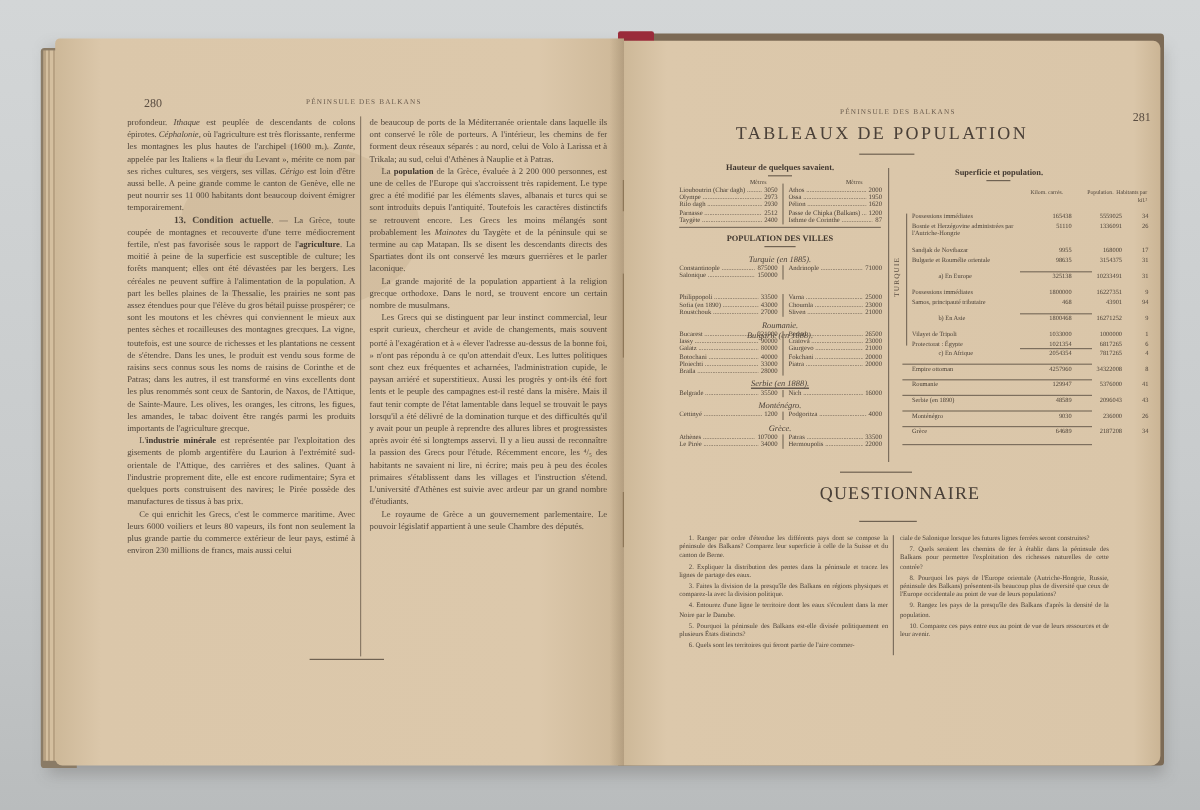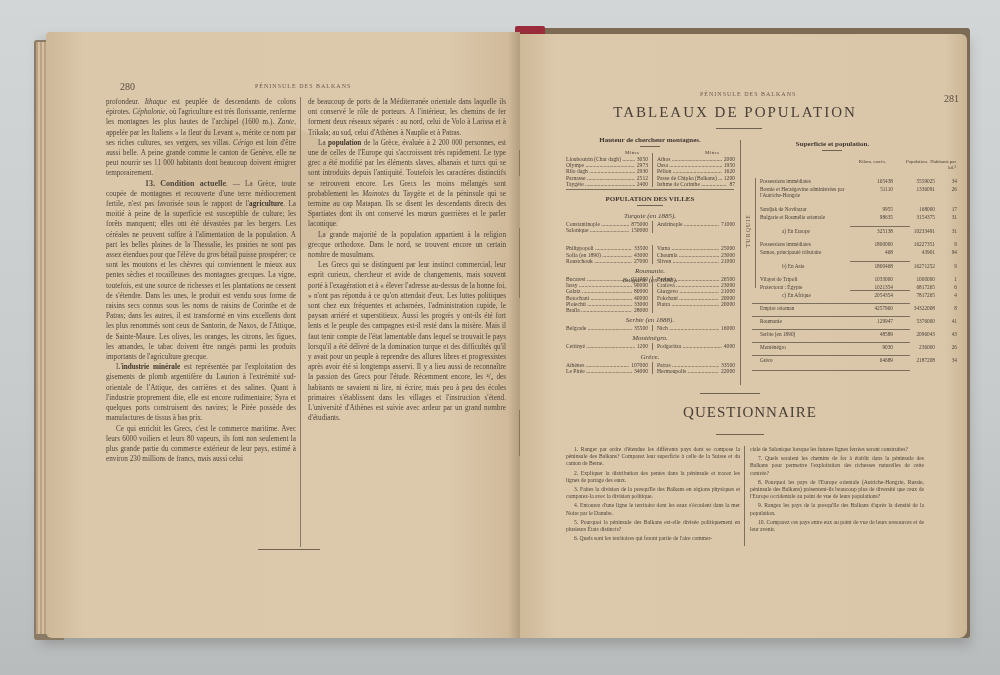--- a/index.html
+++ b/index.html
@@ -64,35 +64,36 @@
     <p><span class="sec">13. Condition actuelle</span>. — La Grèce, toute coupée de montagnes et recouverte d'une terre médiocrement fertile, n'est pas favorisée sous le rapport de l'<b>agriculture</b>. La moitié à peine de la superficie est susceptible de culture; les forêts manquent; elles ont été dévastées par les bergers. Les céréales ne peuvent suffire à l'alimentation de la population. A part les belles plaines de la Thessalie, les prairies ne sont pas assez étendues pour que l'élève du gros bétail puisse prospérer; ce sont les moutons et les chèvres qui conviennent le mieux aux pentes sèches et rocailleuses des montagnes grecques. La vigne, toutefois, est une source de richesses et les plantations ne cessent de s'étendre. Dans les unes, le produit est vendu sous forme de raisins secs connus sous les noms de raisins de Corinthe et de Patras; dans les autres, il est transformé en vins excellents dont les plus renommés sont ceux de Santorin, de Naxos, de l'Attique, de Sainte-Maure. Les olives, les oranges, les citrons, les figues, les amandes, le tabac doivent être rangés parmi les produits importants de l'agriculture grecque.</p>
     <p>L'<b>industrie minérale</b> est représentée par l'exploitation des gisements de plomb argentifère du Laurion à l'extrémité sud-orientale de l'Attique, des carrières et des salines. Quant à l'industrie proprement dite, elle est encore rudimentaire; Syra et quelques ports construisent des navires; le Pirée possède des manufactures de tissus à bas prix.</p>
     <p>Ce qui enrichit les Grecs, c'est le commerce maritime. Avec leurs 6000 voiliers et leurs 80 vapeurs, ils font non seulement la plus grande partie du commerce extérieur de leur pays, estimé à environ 230 millions de francs, mais aussi celui</p>
   </div>
 <div class="col-rule" style="left:300px;top:97px;height:450px;"></div>
 <div class="col" id="lcol2" style="left:308px;top:97px;width:198px;">
     <p style="text-indent: 0px;">de beaucoup de ports de la Méditerranée orientale dans laquelle ils ont conservé le rôle de porteurs. A l'intérieur, les chemins de fer forment deux réseaux séparés : au nord, celui de Volo à Larissa et à Trikala; au sud, celui d'Athènes à Nauplie et à Patras.</p>
     <p>La <b>population</b> de la Grèce, évaluée à 2 200 000 personnes, est une de celles de l'Europe qui s'accroissent très rapidement. Le type grec a été modifié par les éléments slaves, albanais et turcs qui se sont introduits depuis l'antiquité. Toutefois les caractères distinctifs se retrouvent encore. Les Grecs les moins mélangés sont probablement les <i>Mainotes</i> du Taygète et de la péninsule qui se termine au cap Matapan. Ils se disent les descendants directs des Spartiates dont ils ont conservé les mœurs guerrières et le parler laconique.</p>
     <p>La grande majorité de la population appartient à la religion grecque orthodoxe. Dans le nord, se trouvent encore un certain nombre de musulmans.</p>
     <p>Les Grecs qui se distinguent par leur instinct commercial, leur esprit curieux, chercheur et avide de changements, mais souvent porté à l'exagération et à « élever l'adresse au-dessus de la bonne foi, » n'ont pas répondu à ce qu'on attendait d'eux. Les luttes politiques sont chez eux fréquentes et acharnées, l'administration cupide, le paysan arriéré et superstitieux. Aussi les progrès y ont-ils été fort lents et le peuple des campagnes est-il resté dans la misère. Mais il faut tenir compte de l'état lamentable dans lequel se trouvait le pays lorsqu'il a été délivré de la domination turque et des difficultés qu'il y avait pour un peuple à reprendre des allures libres et progressistes après avoir été si longtemps asservi. Il y a lieu aussi de reconnaître la passion des Grecs pour l'étude. Récemment encore, les ⁴/₅ des habitants ne savaient ni lire, ni écrire; mais peu à peu des écoles primaires s'établissent dans les villages et l'instruction s'étend. L'université d'Athènes est suivie avec ardeur par un grand nombre d'étudiants.</p>
+    <p>Le royaume de Grèce a un gouvernement parlementaire. Le pouvoir législatif appartient à une seule Chambre des députés.</p>
   </div>
 <div class="end-rule" style="left:258px;top:549px;width:62px;"></div>
 
 <div class="gutter"></div>
 <div class="stitch" style="top:150px;height:26px;"></div>
 <div class="stitch" style="top:228px;height:70px;"></div>
 <div class="stitch" style="top:410px;height:46px;"></div>
 
 <div class="page page-right"></div>
 <div class="running-head" style="left:700px;top:91px;">PÉNINSULE DES BALKANS</div>
 <div class="pnum" style="left:900px;top:93px;margin-left:44px;">281</div>
 <div class="title">TABLEAUX DE POPULATION</div>
 <div class="small-rule" style="left:716px;top:128px;width:46px;"></div>
 
-<div class="tbl-head" style="left:560px;top:136px;width:180px;">Hauteur de chercheur montagnes.</div>
+<div class="tbl-head" style="left:560px;top:136px;width:180px;">Hauteur de quelques savaient.</div>
 <div class="small-rule" style="left:640px;top:146px;width:20px;"></div>
 <div id="mountains">
     <div class="row" style="left: 625px; top: 150px; font-size: 5px;">Mètres</div>
     <div class="row" style="left: 705px; top: 150px; font-size: 5px;">Mètres</div>
     <div class="row" style="left: 566px; top: 156px; width: 82px;">
       <span class="n">Liouboutrin (Char dagh)</span>
       <span class="v">3050</span>
     </div>
     <div class="row" style="left: 566px; top: 162.2px; width: 82px;">
       <span class="n">Olympe</span>
@@ -217,21 +218,21 @@
     </div>
     <div class="row" style="left: 657px; top: 294.6px; width: 78px;">
       <span class="n">Fokchani</span>
       <span class="v">20000</span>
     </div>
     <div class="row" style="left: 657px; top: 300.8px; width: 78px;">
       <span class="n">Piatra</span>
       <span class="v">20000</span>
     </div>
     <div class="vline" style="left: 652px; top: 276px; height: 37.2px;"></div>
-    <div class="sub-head" style="left: 560px; top: 316.2px; width: 180px;">Serbie (en 1888).</div>
+    <div class="sub-head" style="left: 560px; top: 316.2px; width: 180px; text-decoration: underline;">Serbie (en 1888).</div>
     <div class="row" style="left: 566px; top: 325.2px; width: 82px;">
       <span class="n">Belgrade</span>
       <span class="v">35500</span>
     </div>
     <div class="row" style="left: 657px; top: 325.2px; width: 78px;">
       <span class="n">Nich</span>
       <span class="v">16000</span>
     </div>
     <div class="vline" style="left: 652px; top: 325.2px; height: 6.2px;"></div>
     <div class="sub-head" style="left: 560px; top: 334.4px; width: 180px;">Monténégro.</div>

